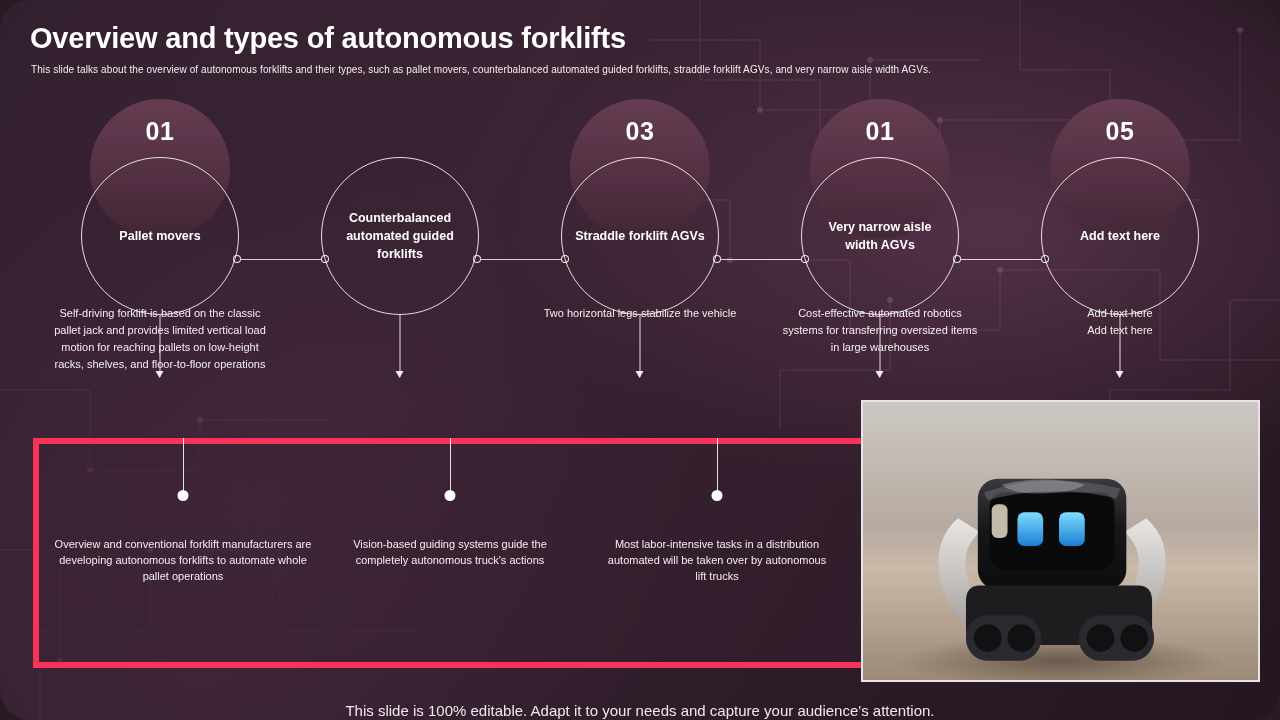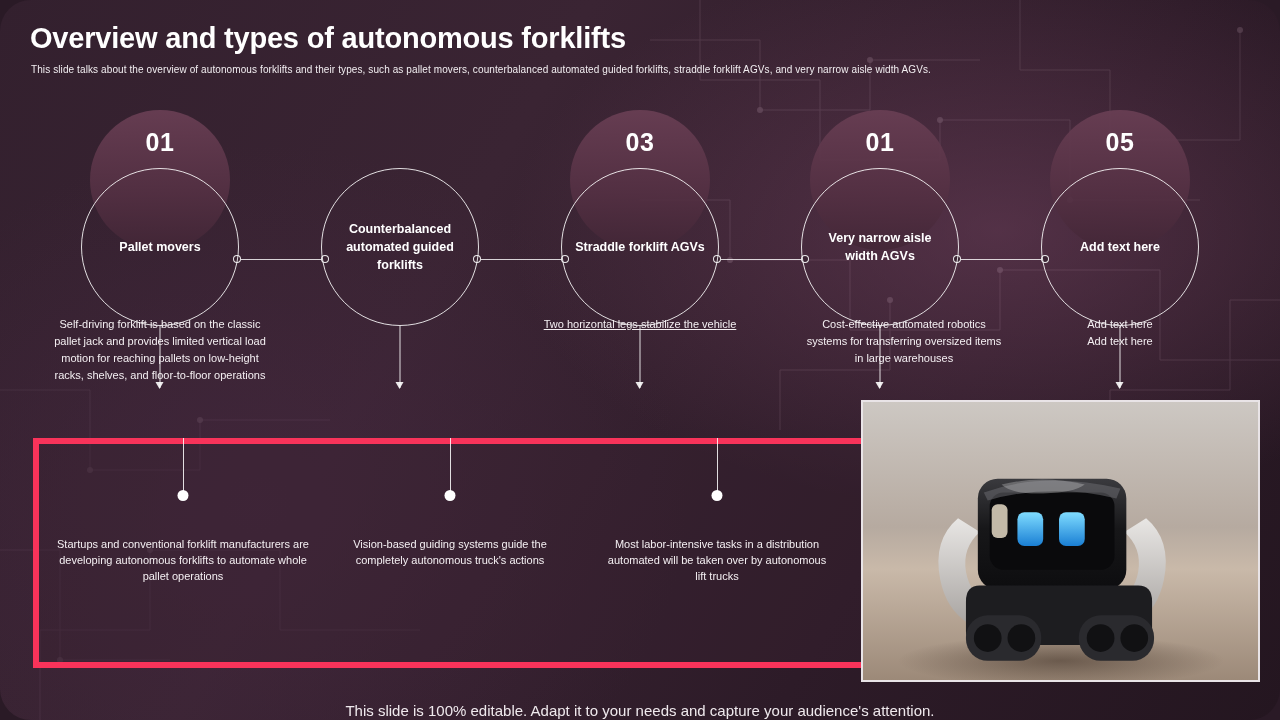--- a/index.html
+++ b/index.html
@@ -69,21 +69,21 @@
   
   .steps {
     position: absolute;
     left: 0;
     top: 98px;
     width: 1280px;
     height: 290px;
   }
   .step {
     position: absolute;
-    top: 12px;
+    top: 1px;
     width: 240px;
     height: 290px;
   }
   .badge {
     position: absolute;
     left: 50%;
     top: 0;
     transform: translateX(-50%);
     width: 140px;
     height: 140px;
@@ -323,32 +323,32 @@
     </div>
 
     <div class="step" style="left:520px;">
       <div class="badge">
         <span class="badge-num">03</span>
       </div>
       <div class="ring">
         <div class="ring-label">Straddle forklift AGVs</div>
       </div>
       <div class="arrow"></div>
-      <div class="desc" style="top:206px; width:200px;text-decoration:underline;">Two horizontal legs stabilize the vehicle</div>
+      <div class="desc" style="top:206px; width:200px;">Two horizontal legs stabilize the vehicle</div>
     </div>
 
     <div class="step" style="left:760px;">
       <div class="badge">
         <span class="badge-num">01</span>
       </div>
       <div class="ring">
         <div class="ring-label">Very narrow aisle width AGVs</div>
       </div>
       <div class="arrow"></div>
-      <div class="desc" style="top:206px; width:200px;margin-left:24px;">Cost-effective automated robotics systems for transferring oversized items in large warehouses</div>
+      <div class="desc" style="top:206px; width:200px;">Cost-effective automated robotics systems for transferring oversized items in large warehouses</div>
     </div>
 
     <div class="step" style="left:1000px;">
       <div class="badge">
         <span class="badge-num">05</span>
       </div>
       <div class="ring">
         <div class="ring-label">Add text here</div>
       </div>
       <div class="arrow"></div>
@@ -357,21 +357,21 @@
     </div>
 
   </div>
 
   <div class="redbox"></div>
 
   <div class="bottom-items">
     <div class="bitem" style="left:17px;">
       <div class="bstem"></div>
       <div class="bdot"></div>
-      <div class="btext">Startups and conventional forklift manufacturers are developing autonomous forklifts to automate whole pallet operations</div>
+      <div class="btext">Overview and conventional forklift manufacturers are developing autonomous forklifts to automate whole pallet operations</div>
     </div>
     <div class="bitem" style="left:284px;">
       <div class="bstem"></div>
       <div class="bdot"></div>
       <div class="btext" style="width:220px; left:23px;">Vision-based guiding systems guide the completely autonomous truck's actions</div>
     </div>
     <div class="bitem" style="left:551px;">
       <div class="bstem"></div>
       <div class="bdot"></div>
       <div class="btext" style="width:220px; left:23px;">Most labor-intensive tasks in a distribution automated will be taken over by autonomous lift trucks</div>

